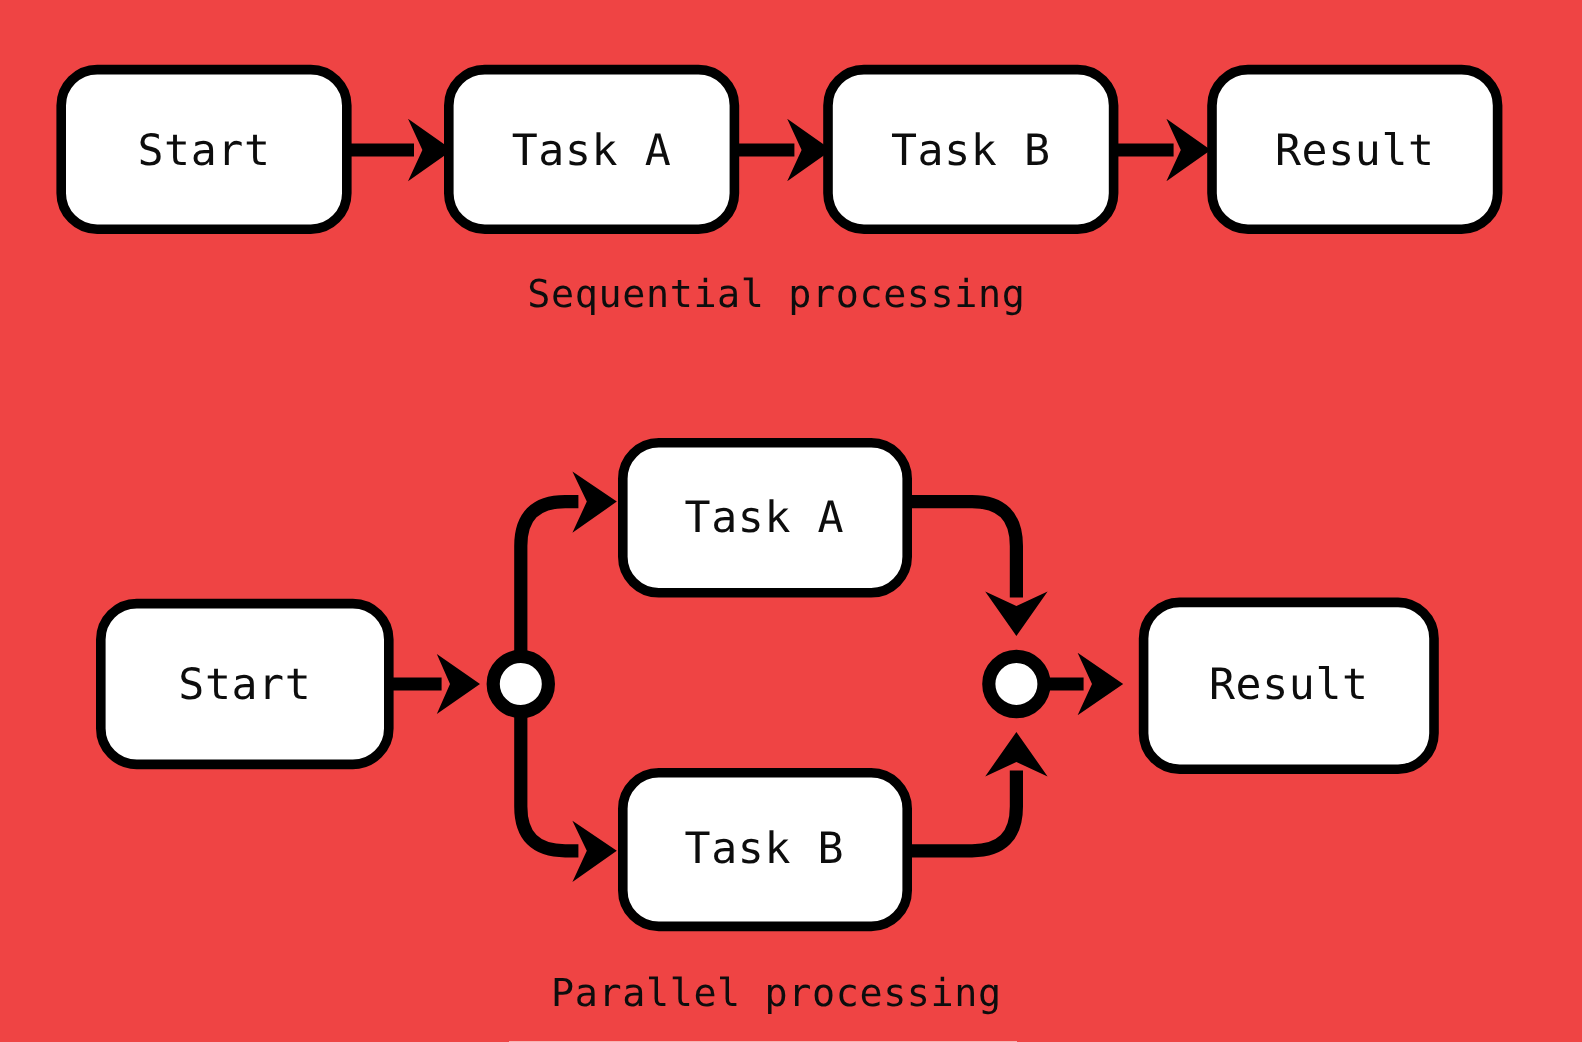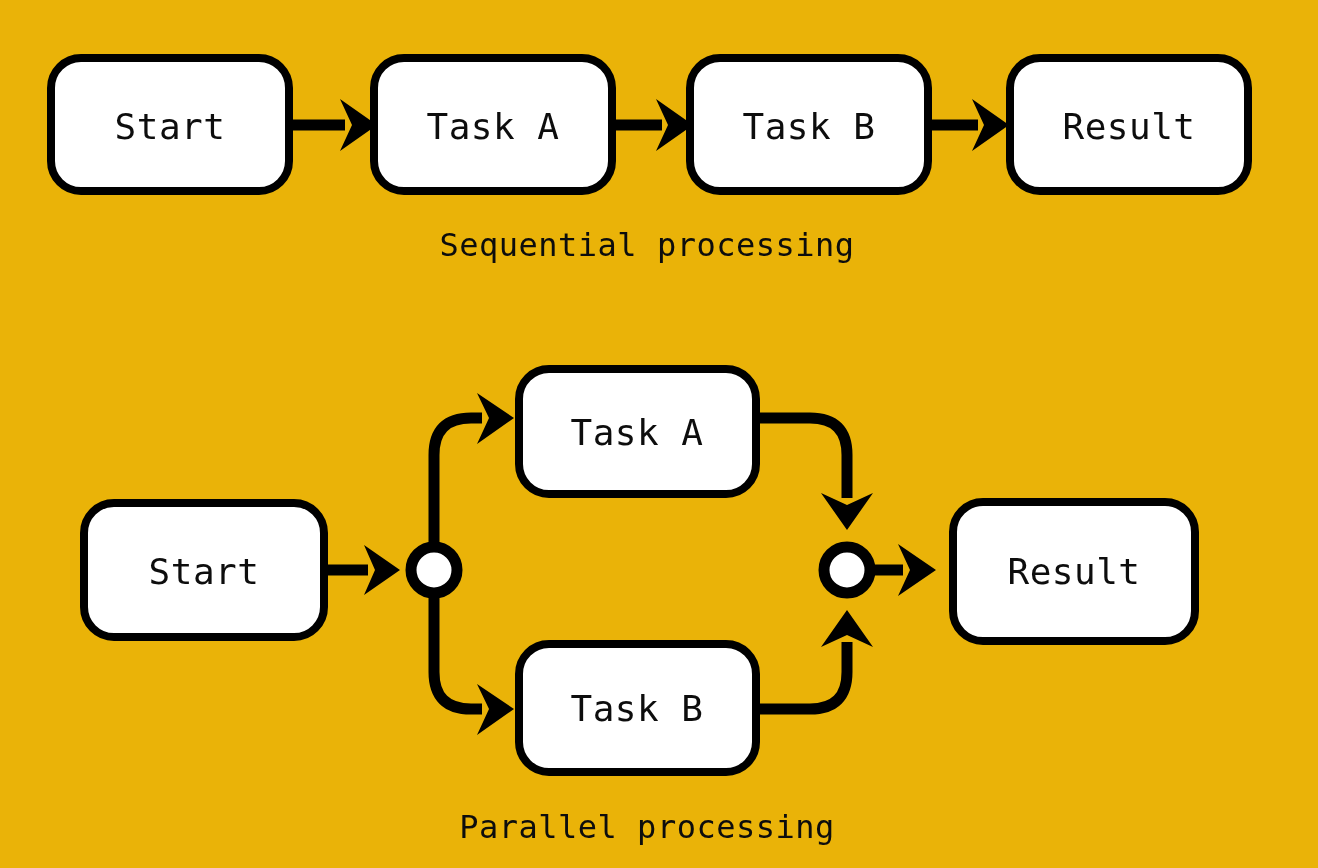--- a/index.html
+++ b/index.html
@@ -10,21 +10,21 @@
   body {
     width: 1318px;
     height: 868px;
     font-family: "DejaVu Sans Mono", "Liberation Mono", monospace;
     overflow: hidden;
   }
   #diagram-root {
     position: relative;
     width: 1318px;
     height: 868px;
-    background: #eab308;
+    background: #ef4444;
   }
   svg.flow-canvas {
     display: block;
     width: 1318px;
     height: 868px;
   }
   .node-box {
     fill: #ffffff;
     stroke: #000000;
     stroke-width: 8;

